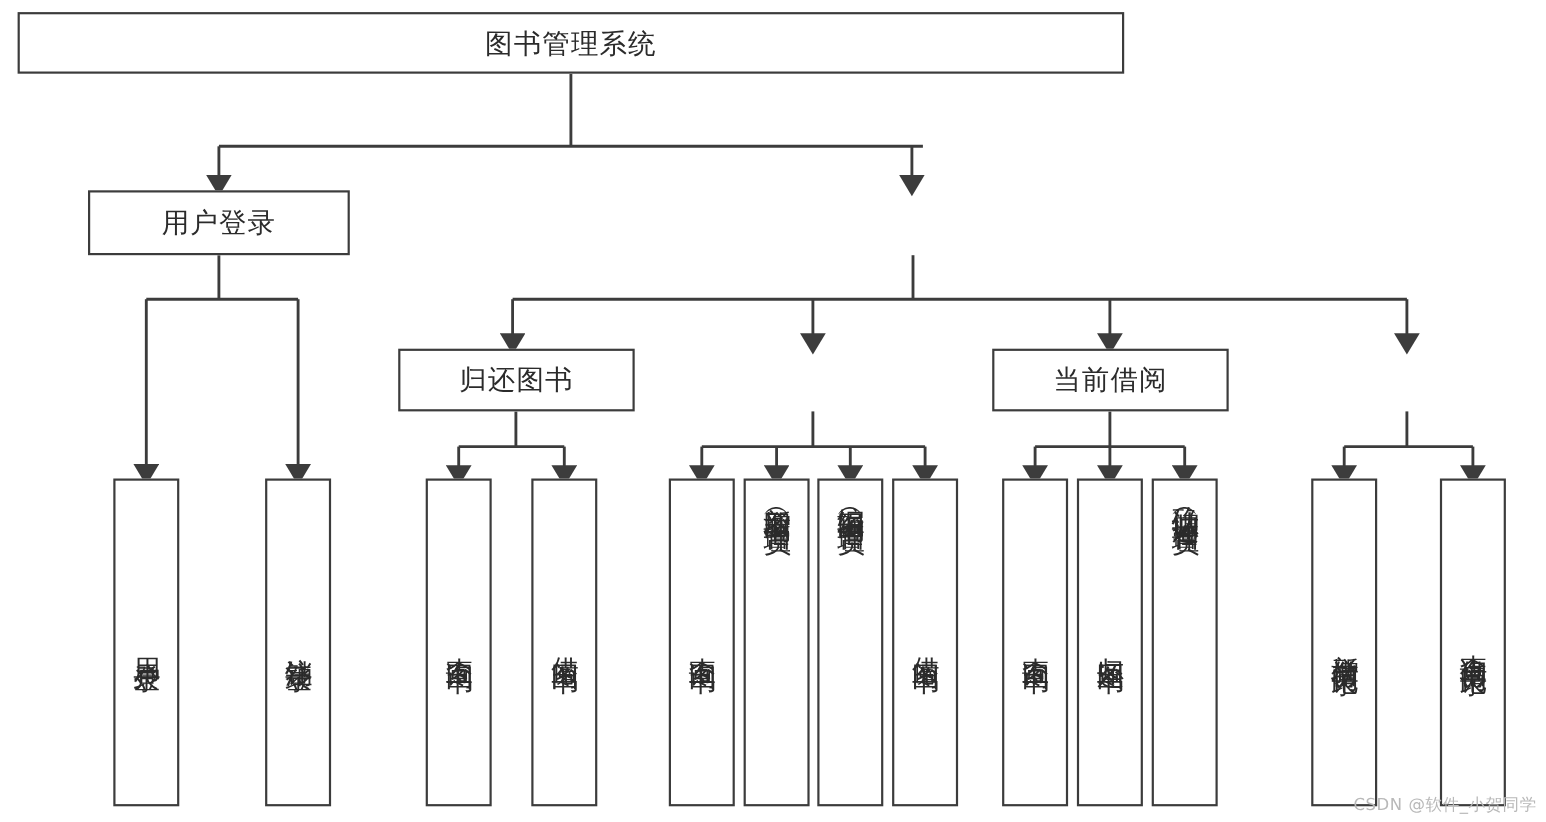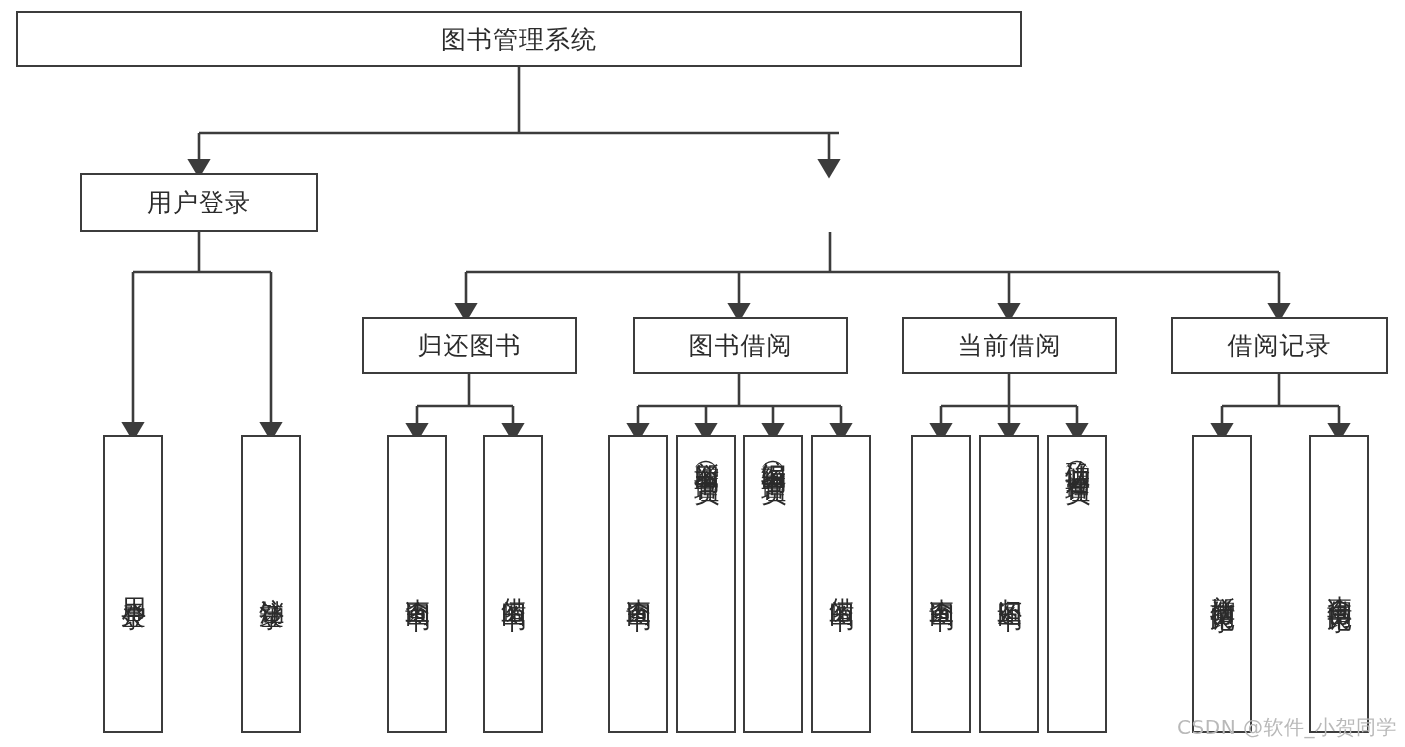--- a/index.html
+++ b/index.html
@@ -66,21 +66,21 @@
   }
   
   .node.v.center {
     align-items: center;
     padding-top: 0;
   }
   .watermark {
     position: absolute;
     right: 8px;
     bottom: 6px;
-    font-size: 20px;
+    font-size: 15px;
     color: #b9b9b9;
     letter-spacing: 0.5px;
     white-space: nowrap;
   }
 </style>
 </head>
 <body>
 
 <div id="canvas">
 
@@ -138,29 +138,23 @@
     <span class="lbl">图书管理系统</span>
   </div>
 
   <div class="node h" style="left:80px; top:173px; width:238px; height:59px;">
     <span class="lbl">用户登录</span>
   </div>
 
   <div class="node h" style="left:362px; top:317px; width:215px; height:57px;">
     <span class="lbl">归还图书</span>
   </div>
-  <div class="node h" style="left:633px; top:317px; width:215px; height:57px;">
-    <span class="lbl">图书借阅</span>
-  </div>
   <div class="node h" style="left:902px; top:317px; width:215px; height:57px;">
     <span class="lbl">当前借阅</span>
   </div>
-  <div class="node h" style="left:1171px; top:317px; width:217px; height:57px;">
-    <span class="lbl">借阅记录</span>
-  </div>
 
   <div class="node v center" style="left:103px; top:435px; width:60px; height:298px;">
     <span class="lbl">用户登录</span>
   </div>
   <div class="node v center" style="left:241px; top:435px; width:60px; height:298px;">
     <span class="lbl">注销登录</span>
   </div>
 
   <div class="node v center" style="left:387px; top:435px; width:60px; height:298px;">
     <span class="lbl">查询图书</span>

